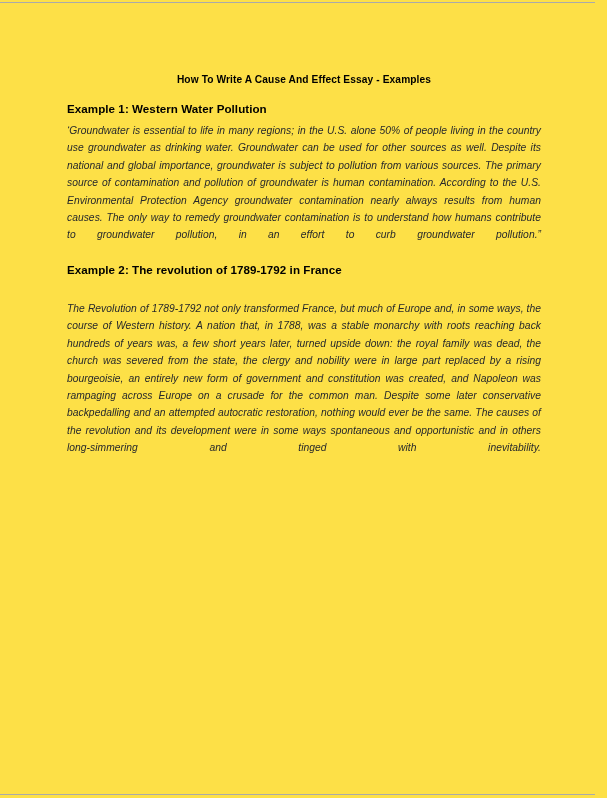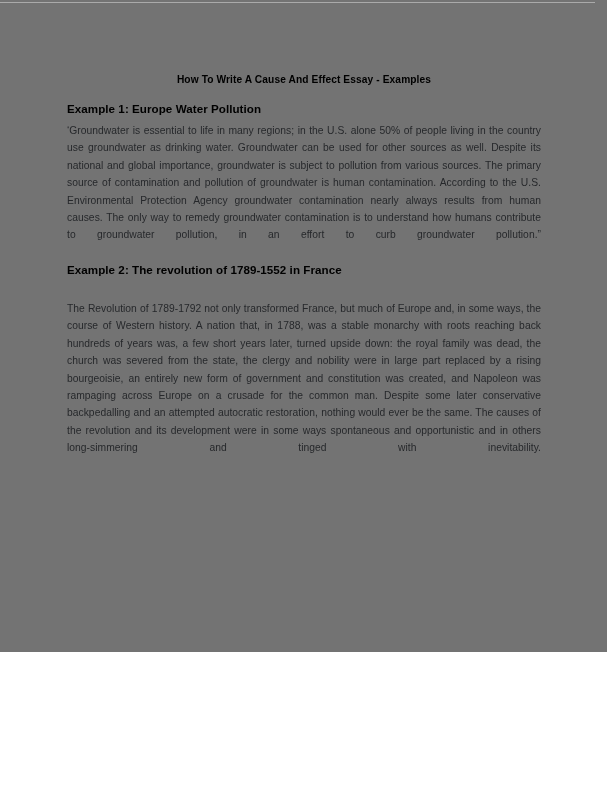--- a/index.html
+++ b/index.html
@@ -10,22 +10,22 @@
   }
 
   body {
     font-family: "Liberation Sans", "DejaVu Sans", sans-serif;
     -webkit-font-smoothing: antialiased;
   }
 
   .page {
     position: relative;
     width: 607px;
-    height: 652px;
-    background: #737373;
+    height: 798px;
+    background: #fde047;
     box-sizing: border-box;
     overflow: hidden;
   }
 
   
   .page-rule {
     position: absolute;
     left: 0;
     width: 595px;
     height: 1px;
@@ -77,20 +77,21 @@
     padding: 0;
     position: absolute;
     left: 0;
     width: 474px;
     font-size: 10.3px;
     color: #26282b;
     line-height: 17.4px;
     text-align: justify;
     text-justify: inter-word;
     letter-spacing: 0.003em;
+    font-style: italic;
   }
 
   .par-1 { top: 122px; }
   .par-2 { top: 300px; }
 
   
   .body-par:after {
     content: "";
     display: inline-block;
     width: 100%;
@@ -100,25 +101,25 @@
 <body>
 
 <div class="page">
 
   <div class="page-rule top"></div>
 
   <div class="content">
 
     <h1 class="doc-title">How To Write A Cause And Effect Essay - Examples</h1>
 
-    <h2 class="heading heading-1">Example 1: Europe Water Pollution</h2>
+    <h2 class="heading heading-1">Example 1: Western Water Pollution</h2>
 
     <p class="body-par par-1">‘Groundwater is essential to life in many regions; in the U.S. alone 50% of people living in the country use groundwater as drinking water. Groundwater can be used for other sources as well. Despite its national and global importance, groundwater is subject to pollution from various sources. The primary source of contamination and pollution of groundwater is human contamination. According to the U.S. Environmental Protection Agency groundwater contamination nearly always results from human causes. The only way to remedy groundwater contamination is to understand how humans contribute to groundwater pollution, in an effort to curb groundwater pollution.”</p>
 
-    <h2 class="heading heading-2">Example 2: The revolution of 1789-1552 in France</h2>
+    <h2 class="heading heading-2">Example 2: The revolution of 1789-1792 in France</h2>
 
     <p class="body-par par-2">The Revolution of 1789-1792 not only transformed France, but much of Europe and, in some ways, the course of Western history. A nation that, in 1788, was a stable monarchy with roots reaching back hundreds of years was, a few short years later, turned upside down: the royal family was dead, the church was severed from the state, the clergy and nobility were in large part replaced by a rising bourgeoisie, an entirely new form of government and constitution was created, and Napoleon was rampaging across Europe on a crusade for the common man. Despite some later conservative backpedalling and an attempted autocratic restoration, nothing would ever be the same. The causes of the revolution and its development were in some ways spontaneous and opportunistic and in others long-simmering and tinged with inevitability.</p>
 
   </div>
 
   <div class="page-rule bottom"></div>
 
 </div>
 
 </body></html>

